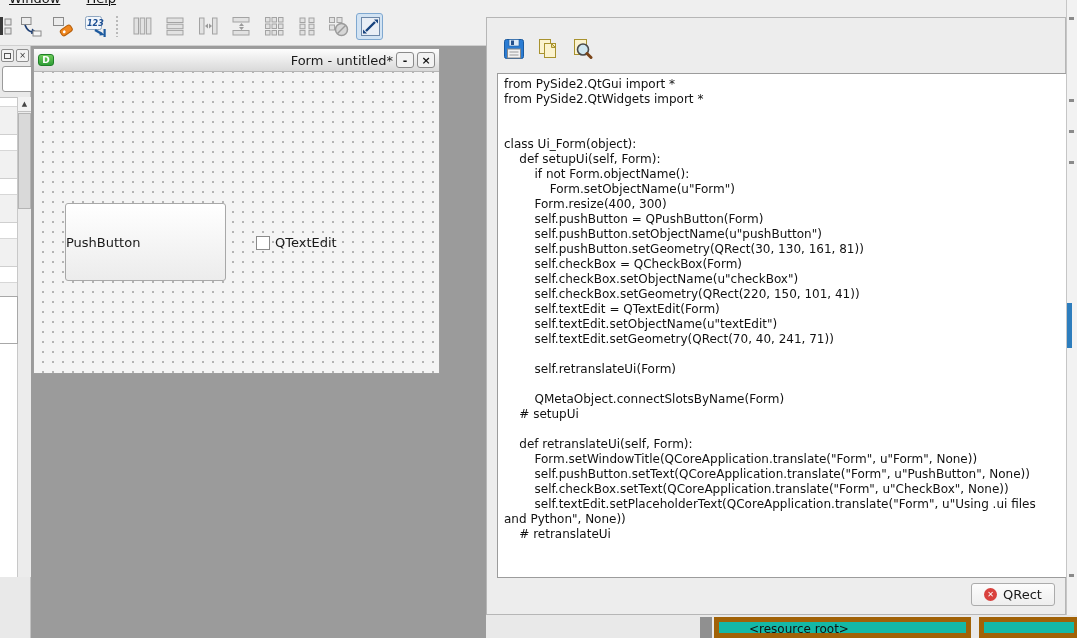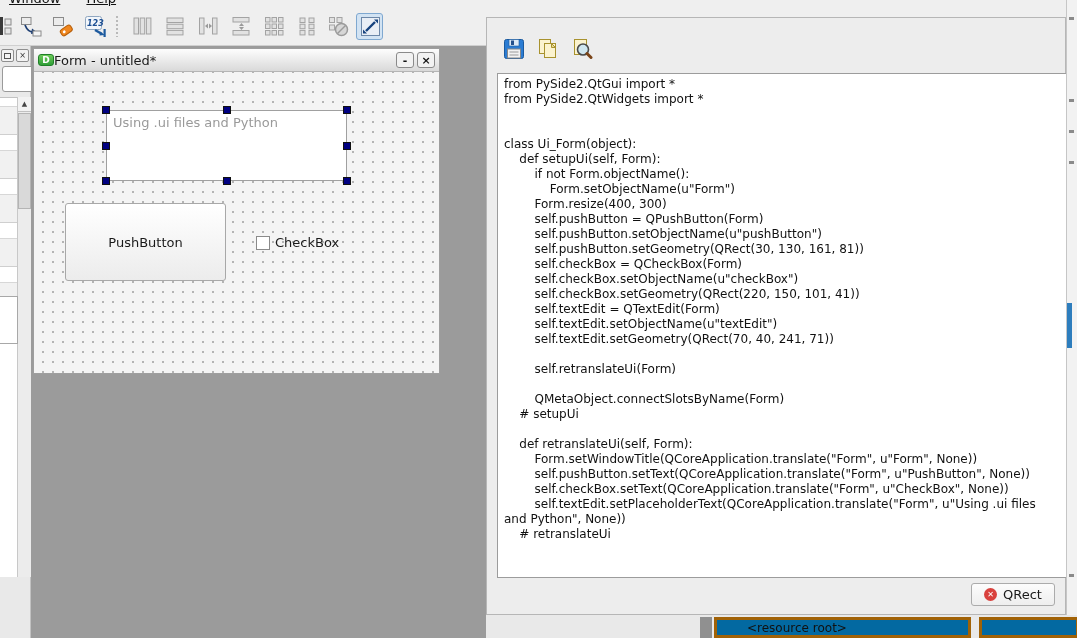--- a/index.html
+++ b/index.html
@@ -35,35 +35,35 @@
 
   
   #mdi { left:31px; top:46px; width:455px; height:592px; background:#9b9b9b; }
 
   
   #formwin { left:33px; top:48px; width:407px; height:326px; background:#f4f4f4; border:1px solid #9e9e9e; }
   #formtitle { height:23px; background:linear-gradient(#fdfdfd,#d9d9d9); border-bottom:1px solid #b5b5b5;
     display:flex; align-items:center; padding:0 4px; }
   #formicon { width:16px; height:12px; border-radius:3px; background:linear-gradient(#6ecb5a,#2f9e37); border:1px solid #1f7f28;
     color:#fff; font-size:9px; font-weight:bold; display:flex; align-items:center; justify-content:center; line-height:1; }
-  #formtitletext { flex:1; text-align:left; font-size:13px; color:#1a1a1a; }
+  #formtitletext { flex:1; text-align:right; font-size:13px; color:#1a1a1a;padding-left:35px; }
   .winbtn { width:18px; height:16px; margin-left:3px; background:#f2f2f2; border:1px solid #8a8a8a; border-radius:3px;
     display:flex; align-items:center; justify-content:center; font-size:11px; font-weight:bold; color:#111; line-height:1; }
   #formbody { position:relative; width:100%; height:301px;
     background-color:#f4f4f4;
     background-image:radial-gradient(circle,#b4b4b4 1px,rgba(0,0,0,0) 1.2px);
     background-size:10px 10px; background-position:4px 5px; }
 
   #textedit { position:absolute; left:72px; top:38px; width:241px; height:71px; background:#fff; border:1px solid #a0a0a0; }
   #textedit .ph { padding:4px 6px; font-size:13px; color:#9a9a9a; }
   .handle { position:absolute; width:8px; height:8px; background:#000080; border:1px solid #101010; }
 
   #pushbutton { position:absolute; left:31px; top:131px; width:161px; height:78px;
     background:linear-gradient(#ffffff,#ececec); border:1px solid #a8a8a8; border-radius:3px;
-    display:flex; align-items:center; justify-content:center; font-size:13px; color:#1a1a1a; }
+    display:flex; align-items:center; font-size:13px; color:#1a1a1a; }
   #checkbox { position:absolute; left:222px; top:150px; width:101px; height:41px; display:flex; align-items:center; }
   #checkbox .box { width:14px; height:14px; background:#fff; border:1px solid #8a8a8a; margin-right:5px; }
   #checkbox .lbl { font-size:13px; color:#1a1a1a; }
 
   
   #dialog { left:486px; top:17px; width:580px; height:598px; background:#ededed; border:1px solid #b6b6b6; }
   .dtool { position:absolute; top:18px; width:26px; height:26px; display:flex; align-items:center; justify-content:center; }
   #codearea { position:absolute; left:10px; top:55px; width:616px; height:505px; background:#fff; border:1px solid #9c9c9c; overflow:hidden; }
   #codepre { position:absolute; left:6px; top:3px; right:18px; font-family:"DejaVu Sans",sans-serif;
     font-size:12px; line-height:15px; white-space:pre; color:#111; }
@@ -76,22 +76,22 @@
 
   #closebtn { position:absolute; left:484px; top:565px; width:84px; height:23px;
     background:linear-gradient(#fcfcfc,#eeeeee); border:1px solid #ababab; border-radius:3px;
     display:flex; align-items:center; justify-content:center; gap:6px; font-size:13px; color:#1a1a1a; cursor:default; }
   #closebtn .redx { width:13px; height:13px; border-radius:50%; background:#d9413d; color:#fff; font-size:8px; font-weight:bold;
     display:flex; align-items:center; justify-content:center; line-height:1; }
 
   
   #bottomstrip { left:486px; top:615px; width:591px; height:23px; background:#e9e9e9; z-index:5; }
   #grayblock { left:214px; top:2px; width:12px; height:21px; background:#909090; position:absolute; }
-  .resbox { position:absolute; top:2px; height:21px; background:#0369a1; border:3px solid #a16207; font-size:12px; color:#111;
-    display:flex; align-items:center; }
+  .resbox { position:absolute; top:2px; height:21px; background:#14b8a6; border:5px solid #a16207; font-size:12px; color:#111;
+    display:flex; align-items:flex-start; }
 
   
   #rightsliver { left:1066px; top:0; width:11px; height:638px; background:#f2f2f2; border-left:1px solid #c6c6c6; z-index:4; }
   .rdash { position:absolute; left:2px; width:5px; height:3px; background:#8a8a8a; }
   #rblue { position:absolute; left:0; top:303px; width:5px; height:45px; background:#2d7dbd; }
 </style>
 </head>
 <body>
 
 <div class="abs" id="menubar">
@@ -259,39 +259,28 @@
 
 <div class="abs" id="formwin">
   <div id="formtitle">
     <div id="formicon">D</div>
     <div id="formtitletext">Form - untitled*</div>
     <div class="winbtn">-</div>
     <div class="winbtn">×</div>
   </div>
   <div id="formbody">
 
-    <div id="textedit">
-      <div class="ph">Using .ui files and Python</div>
-      <div class="handle" style="left:-5px;top:-5px"></div>
-      <div class="handle" style="left:calc(50% - 4px);top:-5px"></div>
-      <div class="handle" style="right:-5px;top:-5px"></div>
-      <div class="handle" style="left:-5px;top:calc(50% - 4px)"></div>
-      <div class="handle" style="right:-5px;top:calc(50% - 4px)"></div>
-      <div class="handle" style="left:-5px;bottom:-5px"></div>
-      <div class="handle" style="left:calc(50% - 4px);bottom:-5px"></div>
-      <div class="handle" style="right:-5px;bottom:-5px"></div>
-    </div>
 
     <div id="pushbutton">
       <span>PushButton</span>
     </div>
 
     <div id="checkbox">
       <div class="box"></div>
-      <span class="lbl">CheckBox</span>
+      <span class="lbl">QTextEdit</span>
     </div>
   </div>
 </div>
 
 <div class="abs" id="dialog">
 
   <div class="dtool" style="left:14px">
     <svg width="22" height="22">
         <rect x="1.5" y="1.5" width="19" height="19" rx="2" fill="#2b7cd3" stroke="#1b5a9e"></rect>
         <rect x="6" y="1.5" width="10" height="6.5" fill="#dce9f7" stroke="#1b5a9e" stroke-width="0.6"></rect>

